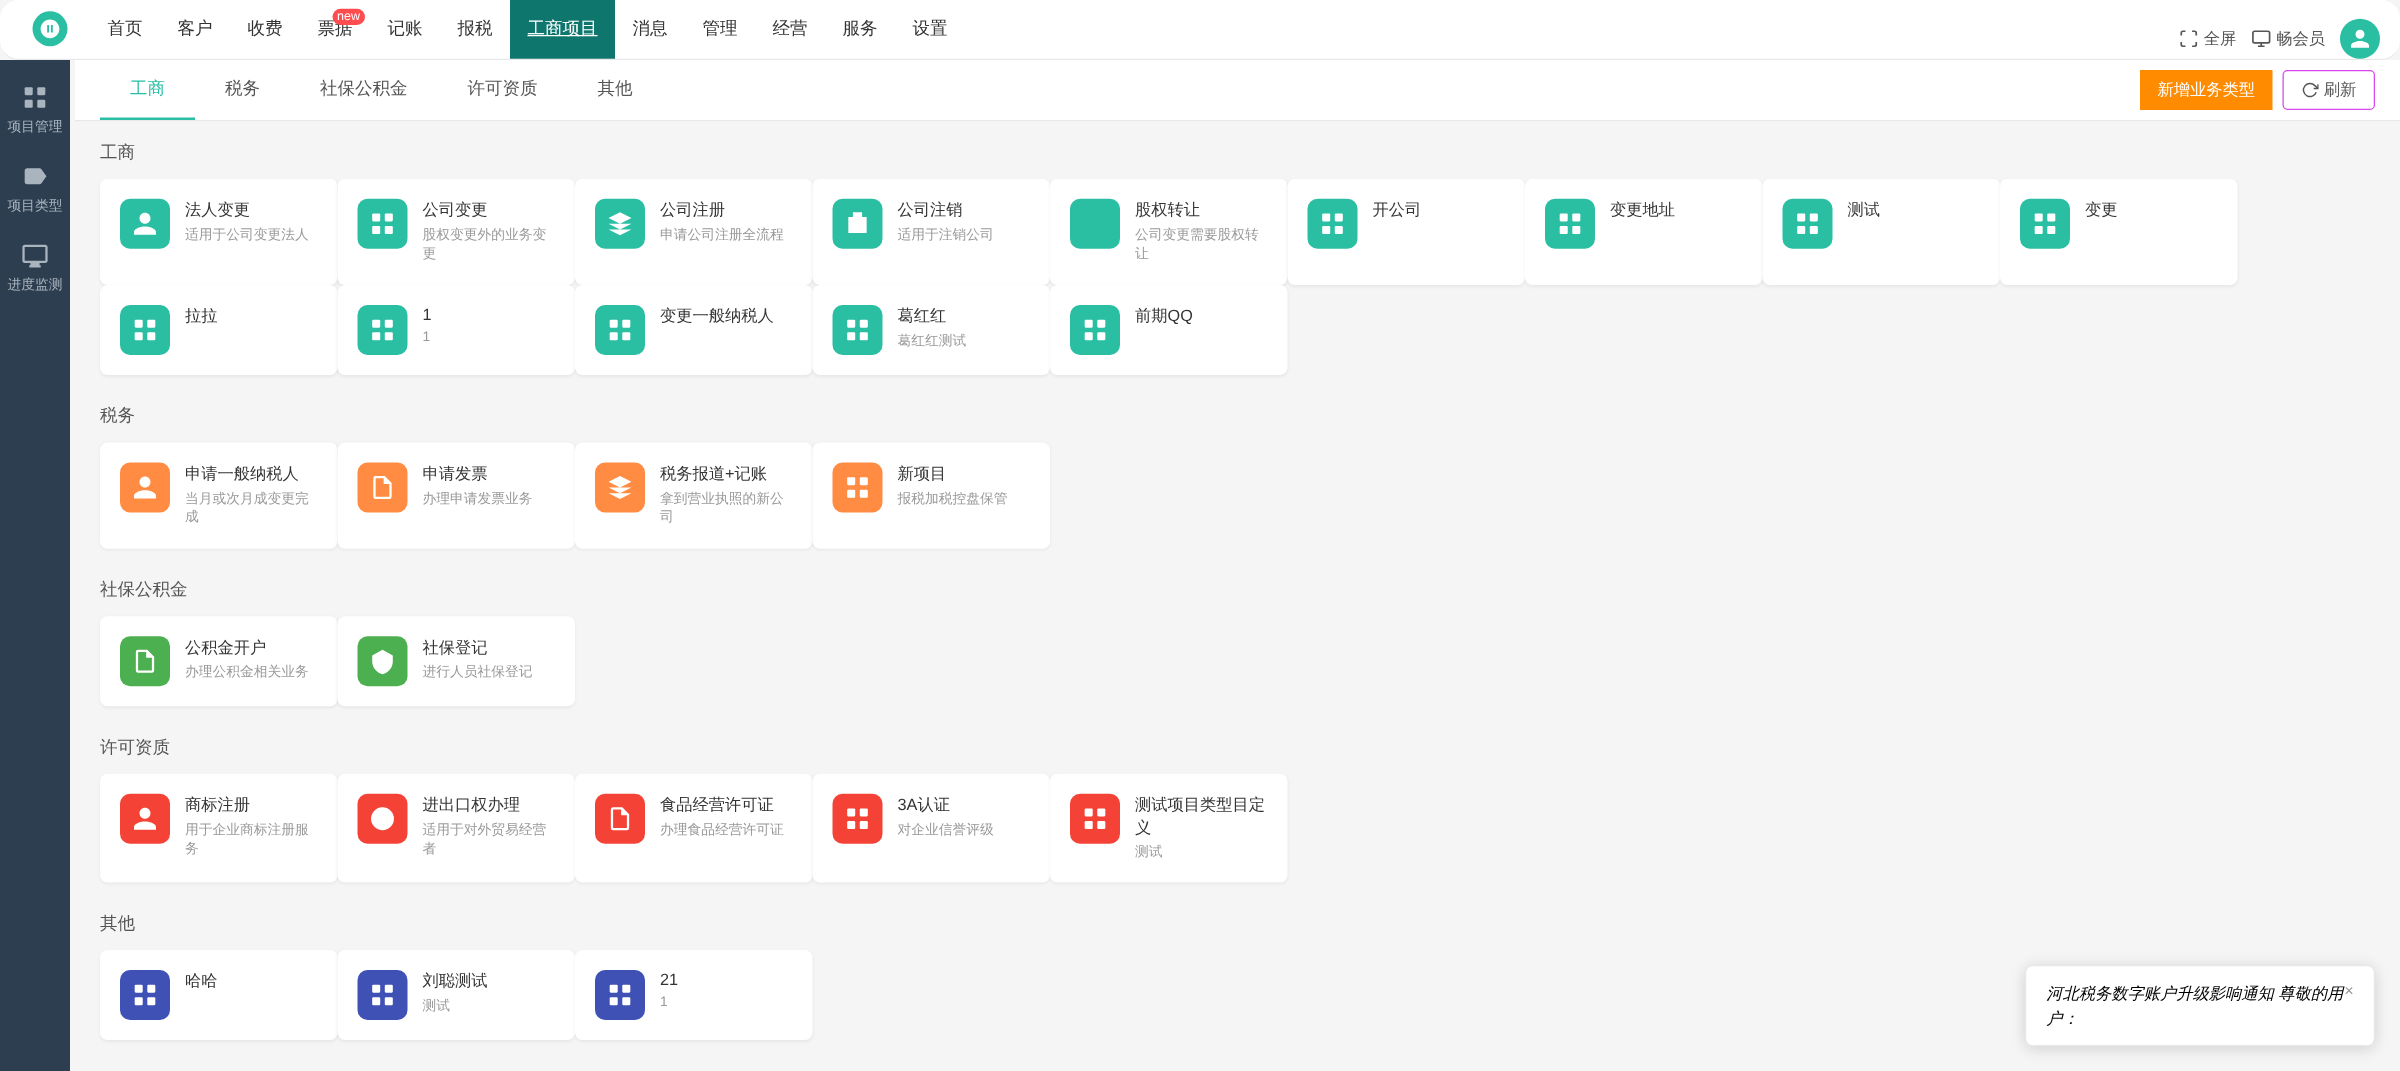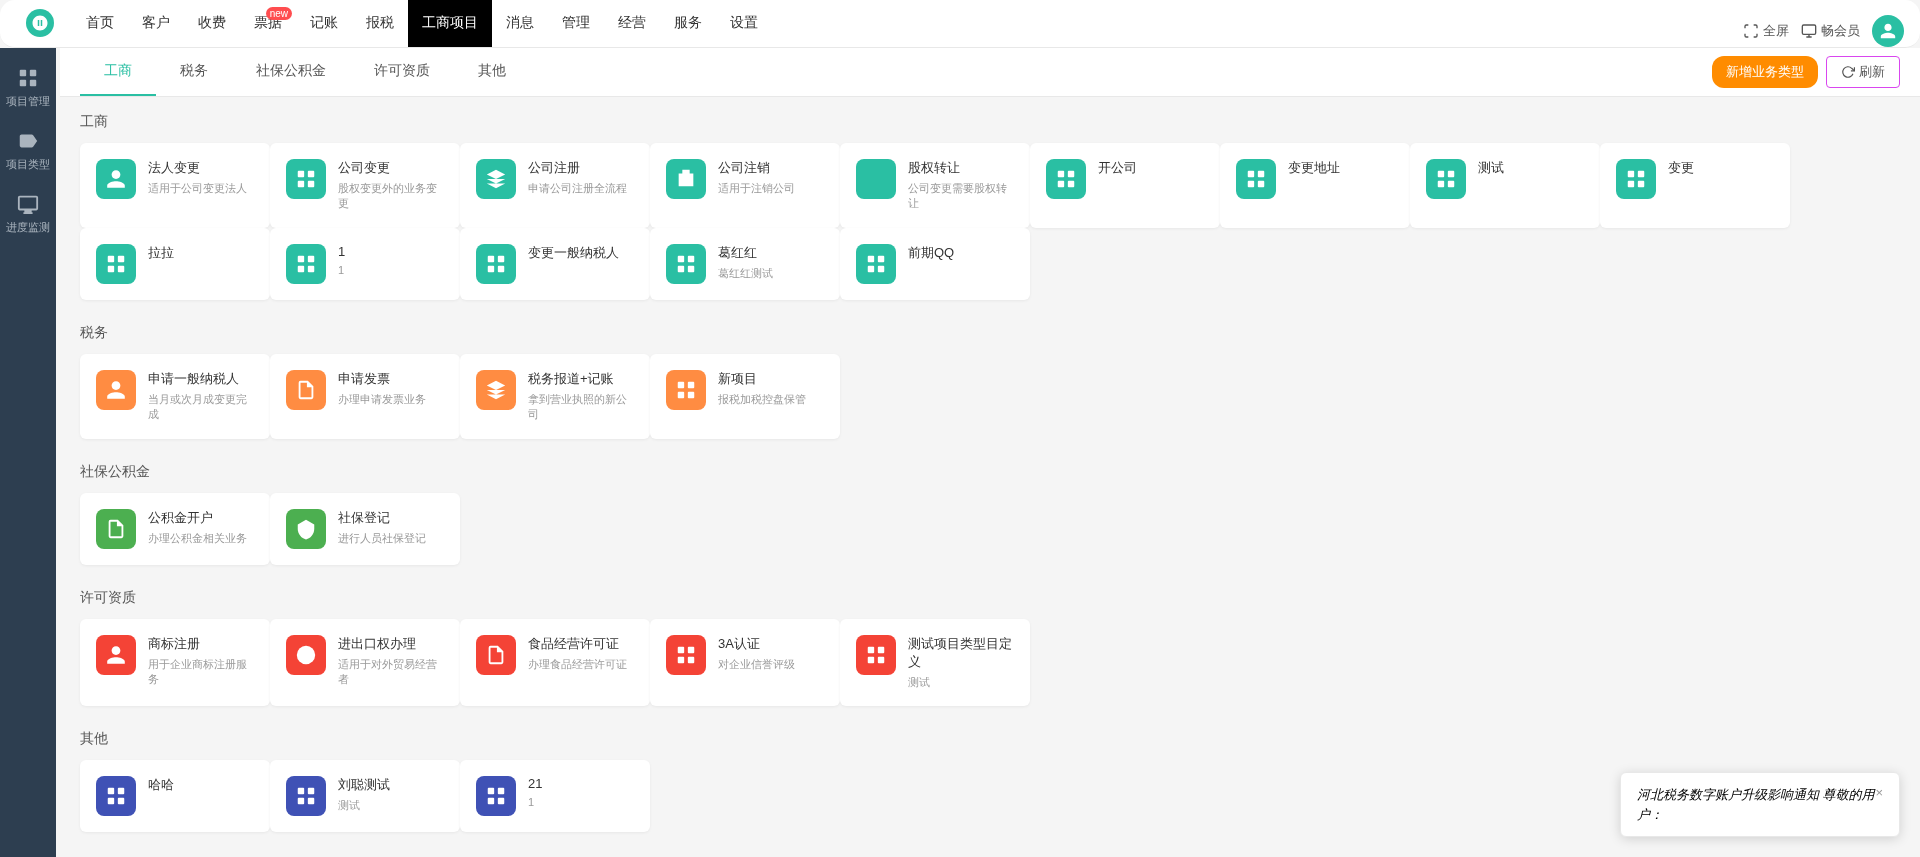--- a/index.html
+++ b/index.html
@@ -4,40 +4,40 @@
   <style>
     * { box-sizing: border-box; margin: 0; padding: 0; }
     body { font-family: 'Microsoft YaHei', '微软雅黑', Arial, sans-serif; font-size: 13px; background: #f5f5f5; color: #333; }
     
     
     .top-nav { background: #fff; height: 48px; display: flex; align-items: flex-end; border-bottom: 1px solid #e8e8e8; padding: 0 16px; position: fixed; top: 0; left: 0; right: 0; z-index: 100; border-radius: 15px; }
     .top-nav .logo { width: 48px; height: 48px; display: flex; align-items: center; justify-content: center; }
     .logo-icon { width: 28px; height: 28px; background: #2abfa3; border-radius: 50%; display: flex; align-items: center; justify-content: center; color: white; font-size: 14px; font-weight: bold; }
     .nav-items { display: flex; align-items: center; gap: 0; margin-left: 8px; }
     .nav-item { padding: 0 14px; height: 48px; display: flex; align-items: center; cursor: pointer; font-size: 14px; color: #333; position: relative; white-space: nowrap; }
-    .nav-item.active { color: #fff; background: #000000; }
+    .nav-item.active { color: #fff; background: #0f766e; text-decoration: underline; }
     .nav-badge { background: #ff4d4f; color: white; font-size: 10px; padding: 1px 4px; border-radius: 8px; position: absolute; top: 8px; right: 4px; }
     .top-nav-right { margin-left: auto; display: flex; align-items: center; gap: 12px; }
     .btn-fullscreen, .btn-member { display: flex; align-items: center; gap: 4px; font-size: 13px; color: #555; cursor: pointer; }
     .avatar { width: 32px; height: 32px; border-radius: 50%; background: #2abfa3; display: flex; align-items: center; justify-content: center; color: white; font-size: 14px; cursor: pointer; }
 
     
     .sidebar { width: 56px; background: #2d3e50; position: fixed; top: 48px; left: 0; bottom: 0; display: flex; flex-direction: column; align-items: center; padding-top: 8px; z-index: 99; }
     .sidebar-item { width: 60px; display: flex; flex-direction: column; align-items: center; justify-content: center; padding: 10px 4px; cursor: pointer; color: #aab4be; font-size: 11px; gap: 4px; }
     .sidebar-icon { width: 24px; height: 24px; display: flex; align-items: center; justify-content: center; }
 
     
     .main { margin-top: 48px; margin-left: 60px; padding: 0; background: #f5f5f5; min-height: calc(100vh - 48px); }
     
     
     .sub-tabs { background: #fff; padding: 0 20px; display: flex; align-items: center; border-bottom: 1px solid #e8e8e8; position: sticky; top: 48px; z-index: 50; }
     .sub-tab { padding: 14px 24px; cursor: pointer; font-size: 14px; color: #555; border-bottom: 2px solid transparent; }
     .sub-tab.active { color: #2abfa3; border-bottom: 2px solid #2abfa3; }
     .sub-tabs-right { margin-left: auto; display: flex; gap: 8px; }
-    .btn-new-type { background: #ff8c00; color: white; border: none; padding: 6px 14px; border-radius: 12px; cursor: pointer; font-size: 13px; }
+    .btn-new-type { background: #ff8c00; color: white; border: none; padding: 6px 14px; border-radius: 0; cursor: pointer; font-size: 13px; }
     .btn-refresh { background: #fff; color: #555; border: 1px solid #d946ef; padding: 6px 14px; border-radius: 4px; cursor: pointer; font-size: 13px; display: flex; align-items: center; gap: 4px; }
 
     
     .content { padding: 16px 20px; }
     .section { margin-bottom: 24px; }
     .section-title { font-size: 14px; color: #555; margin-bottom: 12px; font-weight: normal; }
     .cards-grid { display: flex; flex-wrap: wrap; gap: 0; }
     .card { background: #fff; border-radius: 6px; padding: 16px; display: flex; align-items: flex-start; gap: 12px; width: 190px; cursor: pointer; box-shadow: 0 1px 3px rgba(0,0,0,0.06); }
     .card-icon { width: 40px; height: 40px; border-radius: 8px; display: flex; align-items: center; justify-content: center; flex-shrink: 0; }
     .card-icon svg { width: 22px; height: 22px; fill: white; }

